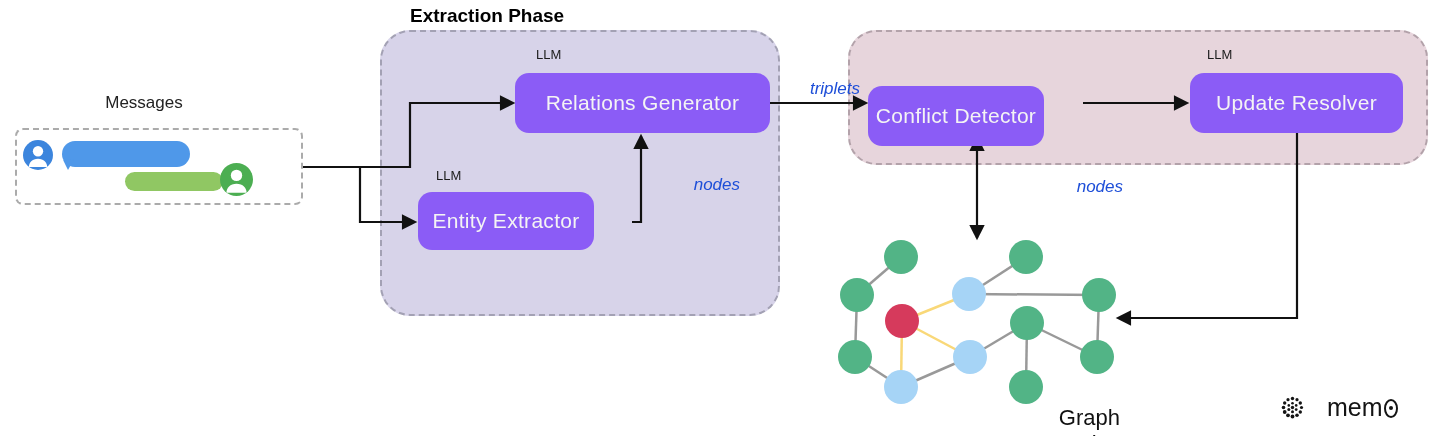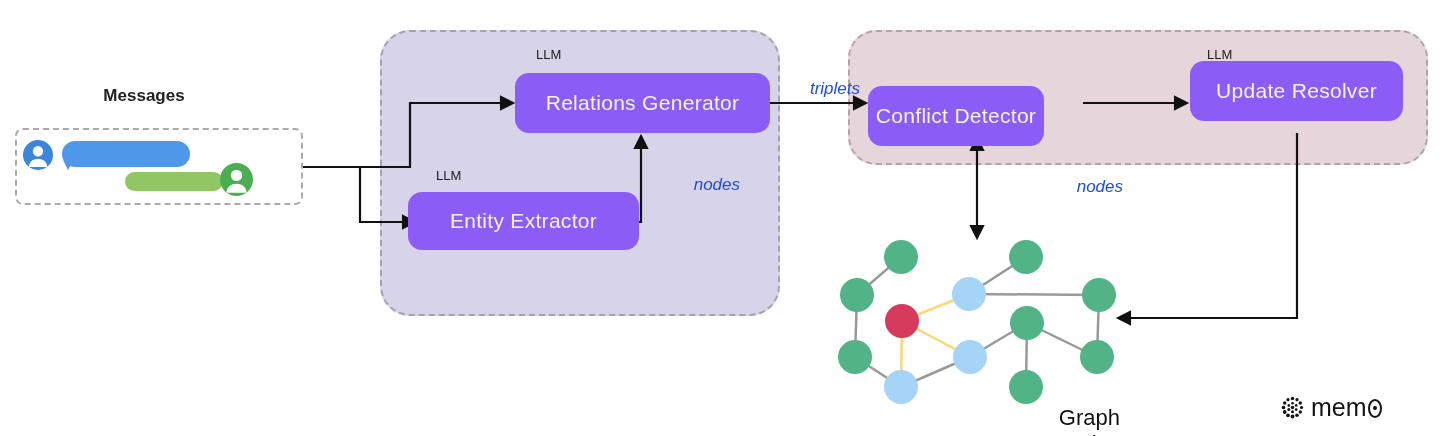--- a/index.html
+++ b/index.html
@@ -14,64 +14,65 @@
   #messages-panel{left:15px;top:128px;width:288px;height:77px;border-radius:8px;background:#ffffff;border-color:#ababab;}
   .phase-title{position:absolute;font-weight:bold;font-size:19px;color:#000;z-index:4;white-space:nowrap;}
   #title-extraction{left:410px;top:5px;}
   #title-update{left:873px;top:5px;}
   .darkbox{
     position:absolute;background:#8b5cf6;border-radius:14px;color:#f4f4f4;
     font-size:21px;letter-spacing:.3px;display:flex;align-items:center;justify-content:center;
     z-index:10;white-space:nowrap;
   }
   #box-relations{left:515px;top:73px;width:255px;height:60px;}
-  #box-entity{left:408px;top:192px;width:231px;height:58px;}
+  #box-entity{left:418px;top:192px;width:176px;height:58px;}
   #box-conflict{left:868px;top:86px;width:176px;height:60px;}
-  #box-update{left:1190px;top:61px;width:213px;height:60px;}
+  #box-update{left:1190px;top:73px;width:213px;height:60px;}
   .llm{position:absolute;font-size:13px;color:#1c1c1c;z-index:4;}
   #llm-relations{left:536px;top:47px;}
   #llm-entity{left:436px;top:168px;}
   #llm-update{left:1207px;top:47px;}
   .ilabel{position:absolute;font-style:italic;font-size:17px;color:#1d4ed8;z-index:6;text-align:right;}
   #lbl-triplets{left:768px;top:79px;width:92px;}
   #lbl-nodes{left:640px;top:175px;width:100px;}
   #lbl-search{left:963px;top:176px;width:160px;line-height:22px;}
   #lbl-update-graph{left:1126px;top:292px;width:160px;}
   #lbl-graph-memories{position:absolute;left:960px;top:405px;width:160px;text-align:right;font-size:22px;color:#111;z-index:4;}
-  #lbl-messages{position:absolute;left:64px;top:86px;width:160px;text-align:center;font-size:17px;color:#222;z-index:4;font-weight:bold;}
+  #lbl-messages{position:absolute;left:64px;top:93px;width:160px;text-align:center;font-size:17px;color:#222;z-index:4;}
   #overlay{position:absolute;left:0;top:0;z-index:5;pointer-events:none;}
   .avatar{position:absolute;z-index:4;}
   #avatar-blue{left:23px;top:140px;width:30px;height:30px;}
   #avatar-green{left:220px;top:163px;width:33px;height:33px;}
   .bubble{position:absolute;z-index:3;}
   #bubble-blue{left:62px;top:141px;width:128px;height:26px;border-radius:13px;background:#4f98e9;}
   #bubble-blue::after{
     content:"";position:absolute;left:-5px;bottom:0;width:0;height:0;
     border:6px solid transparent;border-right:9px solid #4f98e9;transform:rotate(30deg);
   }
   #bubble-green{left:125px;top:172px;width:98px;height:19px;border-radius:10px;background:#90c763;}
   #logo{position:absolute;left:1279px;top:393px;display:flex;align-items:center;z-index:4;}
   #logo-icon{margin-right:5px;}
-  #logo-text{font-size:25px;color:#141414;font-weight:500;display:flex;align-items:flex-end;}
+  #logo-text{font-size:25px;color:#141414;font-weight:500;display:flex;align-items:flex-end;margin-left:16px;}
   #logo-zero{
     display:inline-block;width:14px;height:19px;border:2.5px solid #141414;border-radius:50%;
     position:relative;margin-left:1px;align-self:center;margin-top:1px;
   }
   #logo-zero::after{
     content:"";position:absolute;left:50%;top:50%;width:4px;height:4px;margin:-2px 0 0 -2px;
     border-radius:50%;background:#141414;
   }
 </style>
 </head>
 <body>
 
 <div id="canvas">
 
   <div class="panel" id="extraction-panel"></div>
   <div class="panel" id="update-panel"></div>
+  <div class="phase-title" id="title-extraction">Extraction Phase</div>
 
   <div class="panel" id="messages-panel"></div>
   <div id="lbl-messages">Messages</div>
   <div class="bubble" id="bubble-blue"></div>
   <div class="bubble" id="bubble-green"></div>
   <svg class="avatar" id="avatar-blue" viewBox="0 0 36 36">
     <defs>
         <clipPath id="clip-a">
           <circle cx="18" cy="18" r="18"></circle>
         </clipPath>

